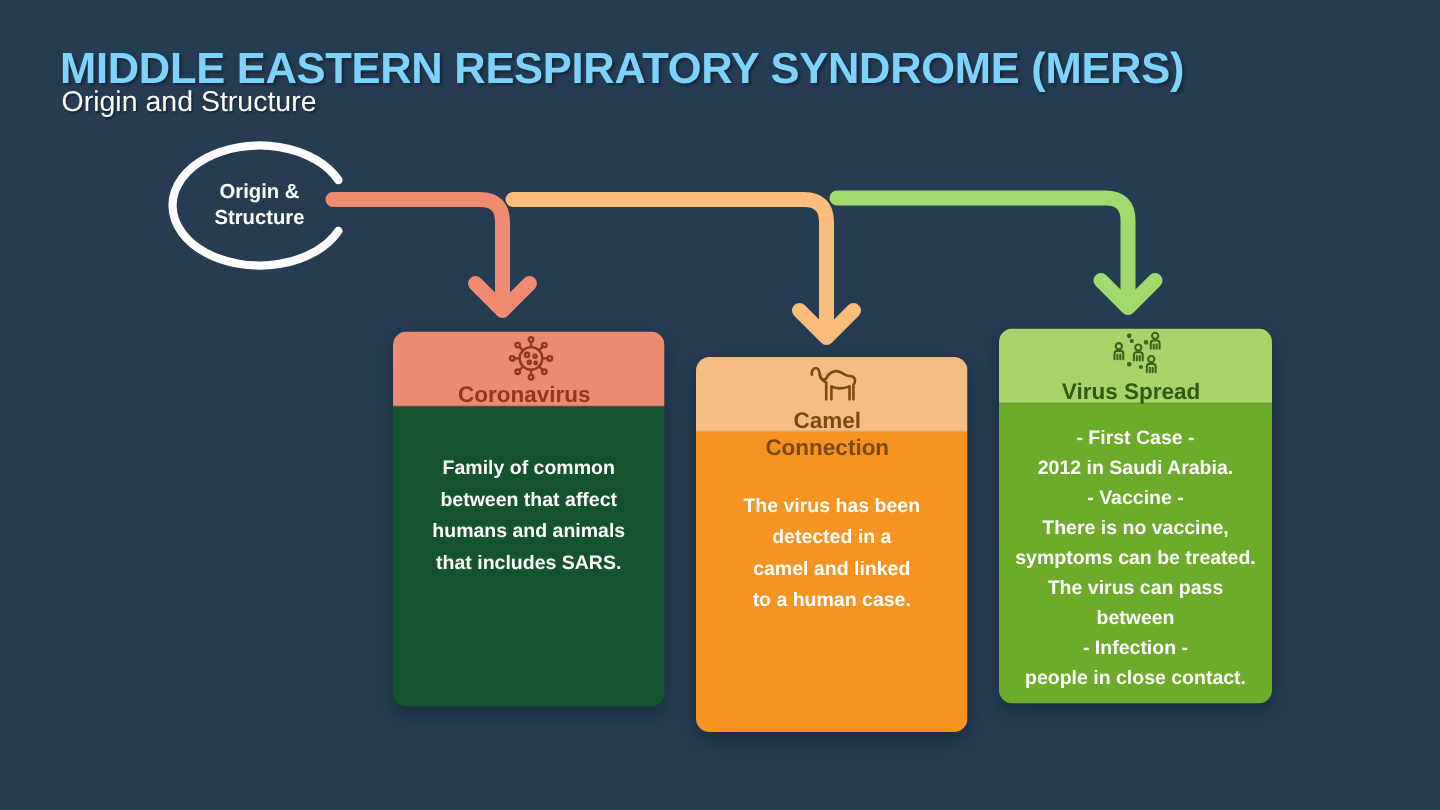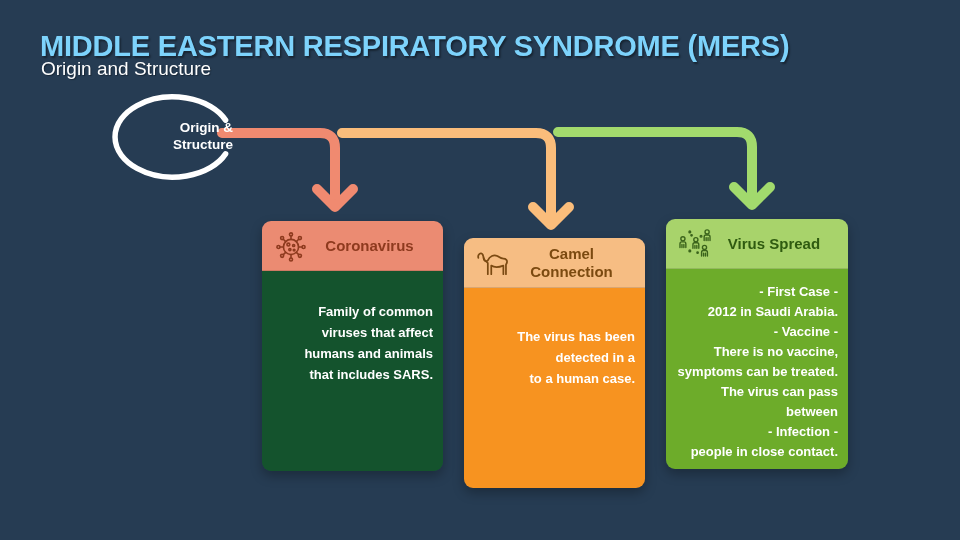--- a/index.html
+++ b/index.html
@@ -7,34 +7,34 @@
          font-family:"Liberation Sans",sans-serif;background:#263C53;}
 
   .slide-title{position:absolute;left:40px;top:14px;font-size:29px;font-weight:700;
                color:#7dd3fc;letter-spacing:-0.2px;white-space:nowrap;
                text-shadow:1.5px 1.5px 2px rgba(0,0,0,.4);margin-top:16px;}
   .slide-subtitle{position:absolute;left:41px;top:58px;font-size:19px;color:#fff;
                   text-shadow:1px 1px 1px rgba(0,0,0,.35);}
 
   .overlay{position:absolute;left:0;top:0;width:960px;height:540px;pointer-events:none;}
 
-  .oval-label{position:absolute;left:113px;top:119px;width:120px;text-align:right;
+  .oval-label{position:absolute;left:113px;top:119px;width:120px;text-align:center;
               color:#fff;font-weight:700;font-size:13.5px;line-height:17px;white-space:pre-line;}
 
   .card{position:absolute;border-radius:9px;overflow:hidden;
         box-shadow:0 5px 12px rgba(0,0,0,.28);}
   .card1{left:262px;top:221px;width:181px;height:250px;}
   .card2{left:464px;top:238px;width:181px;height:250px;}
   .card3{left:666px;top:219px;width:182px;height:250px;}
   .card-header{height:50px;display:flex;align-items:center;padding:0 8px;
-               border-bottom:1px solid rgba(0,0,0,.12);box-sizing:border-box;}
+               border-bottom:1px solid rgba(0,0,0,.12);box-sizing:border-box;flex-direction:column;}
   .card-icon{width:38px;height:34px;flex:0 0 auto;margin-left:2px;}
   .card-title{flex:1;text-align:center;font-weight:700;font-size:15px;line-height:18px;
               white-space:pre-line;padding-right:6px;}
-  .card-body{height:200px;box-sizing:border-box;text-align:right;padding:30px 10px 0;}
+  .card-body{height:200px;box-sizing:border-box;text-align:center;padding:30px 10px 0;}
   .card2 .card-body{padding-top:38px;}
   .card3 .card-body{padding-top:13px;}
   .line{font-size:13px;line-height:21px;color:#fff;font-weight:700;}
   .card3 .line{line-height:20px;}
   .line.bold{font-weight:700;}
 </style>
 </head>
 <body>
 
 <div class="stage" style="background: rgb(38, 60, 83);">
@@ -89,41 +89,42 @@
           <circle cx="15.2" cy="16.5" r="1.5"></circle>
             <circle cx="20.8" cy="17.5" r="1.1"></circle>
           <circle cx="16.8" cy="21.8" r="1.1"></circle>
             <circle cx="21.3" cy="22.3" r="0.9"></circle>
         </g>
       </svg>
       <div class="card-title" style="color: rgb(142, 58, 30);">Coronavirus</div>
     </div>
     <div class="card-body" style="background: #14532d;">
         <div class="line">Family of common</div>
-        <div class="line">viruses that affect</div>
+        <div class="line">between that affect</div>
         <div class="line">humans and animals</div>
         <div class="line">that includes SARS.</div>
       </div>
   </div>
 
   <div class="card card2">
     <div class="card-header" style="background: rgb(246, 189, 131);">
       <svg class="card-icon" viewBox="0 0 44 36">
         <g fill="none" stroke-width="2" stroke-linecap="round" stroke-linejoin="round" stroke="#7B4A12">
           <path d="M5 12 C4 8 8 5 10 8 L11 11 C11 15 13 17 16 15 C18 10 23 8 27 10 C30 12 32 13 34 13 C37 13 39 15 38 18 L37 20 L37 31"></path>
           <path d="M34 31 L34 21 C29 23 23 23 20 21 L20 31"></path>
           <path d="M16 31 L16 18 C14 17 12 15 11 12"></path>
         </g>
       </svg>
       <div class="card-title" style="color: rgb(123, 74, 16);">Camel
 Connection</div>
     </div>
     <div class="card-body" style="background: rgb(247, 147, 32);">
         <div class="line">The virus has been</div>
         <div class="line">detected in a</div>
+        <div class="line">camel and linked</div>
         <div class="line">to a human case.</div>
       </div>
   </div>
 
   <div class="card card3">
     <div class="card-header" style="background: rgb(168, 211, 107);">
       <svg class="card-icon" viewBox="0 0 44 36">
         <g fill="none" stroke-width="1.6" stroke-linecap="round" stroke-linejoin="round" stroke="#3A631B">
           <g transform="translate(8,12)">
             <circle cx="0" cy="0" r="2.4"></circle>

